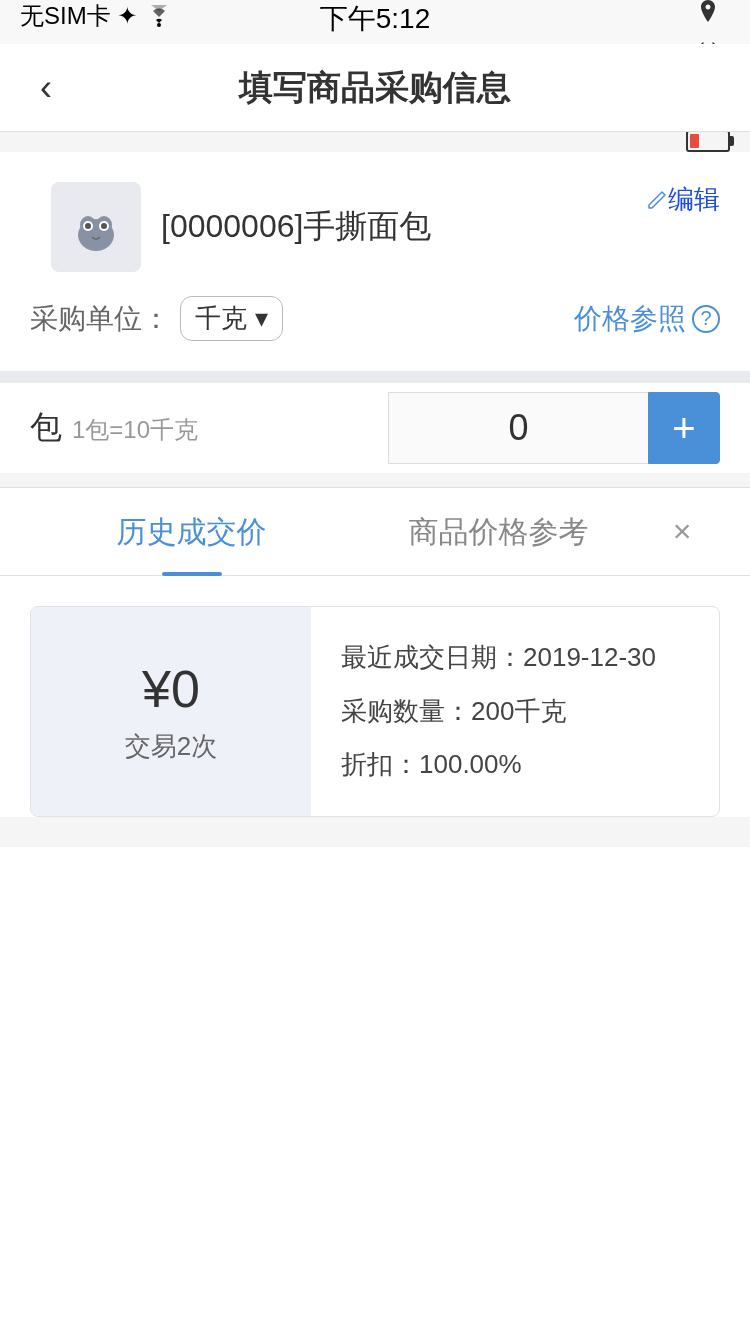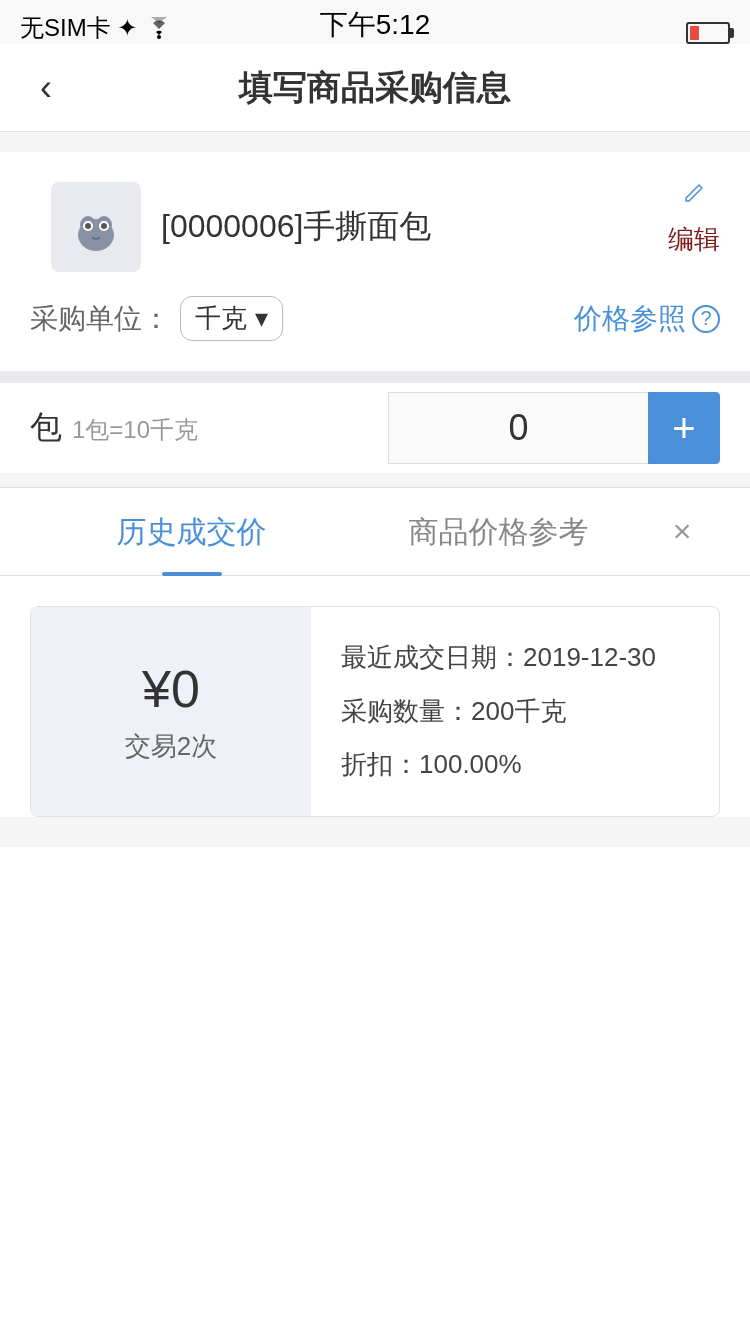--- a/index.html
+++ b/index.html
@@ -11,21 +11,21 @@
       background: #f5f5f5;
       overflow-x: hidden;
     }
 
     
     .status-bar {
       width: 750px;
       height: 44px;
       background: #f8f8f8;
       display: flex;
-      align-items: flex-end;
+      align-items: flex-start;
       justify-content: space-between;
       padding: 0 20px;
       font-size: 26px;
       color: #000;
     }
     .status-left {
       display: flex;
       align-items: center;
       gap: 8px;
       font-size: 24px;
@@ -127,27 +127,26 @@
       color: #7a8099;
       font-size: 28px;
       font-weight: bold;
     }
     .product-name {
       font-size: 32px;
       color: #333;
       font-weight: 500;
     }
     .edit-btn {
-      color: #7f1d1d;
+      color: #1d4ed8;
       font-size: 26px;
       display: flex;
       align-items: center;
-      gap: 18px;
-      cursor: pointer;
-      flex-direction: column;
+      gap: 0;
+      cursor: pointer;
     }
     .product-unit-row {
       display: flex;
       align-items: center;
       justify-content: space-between;
       margin-top: 8px;
     }
     .unit-label {
       font-size: 28px;
       color: #666;

